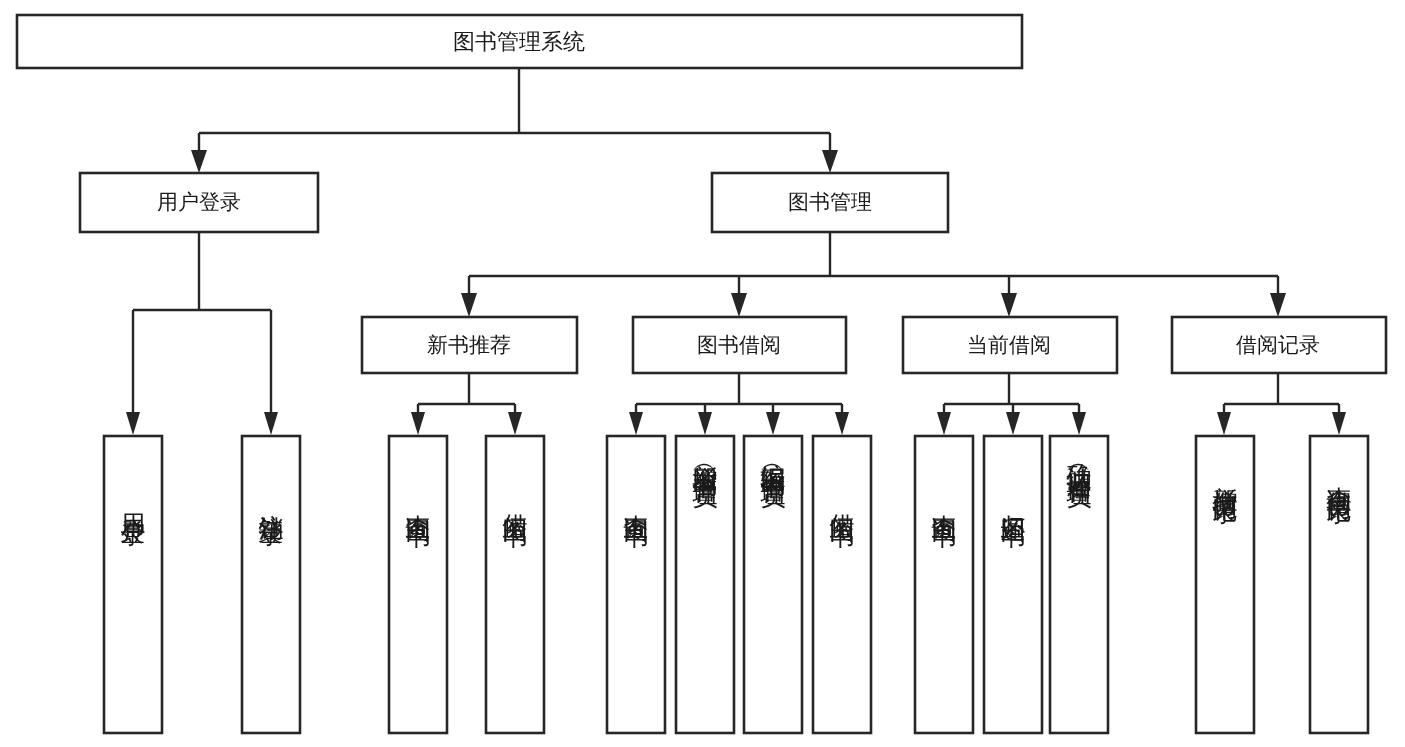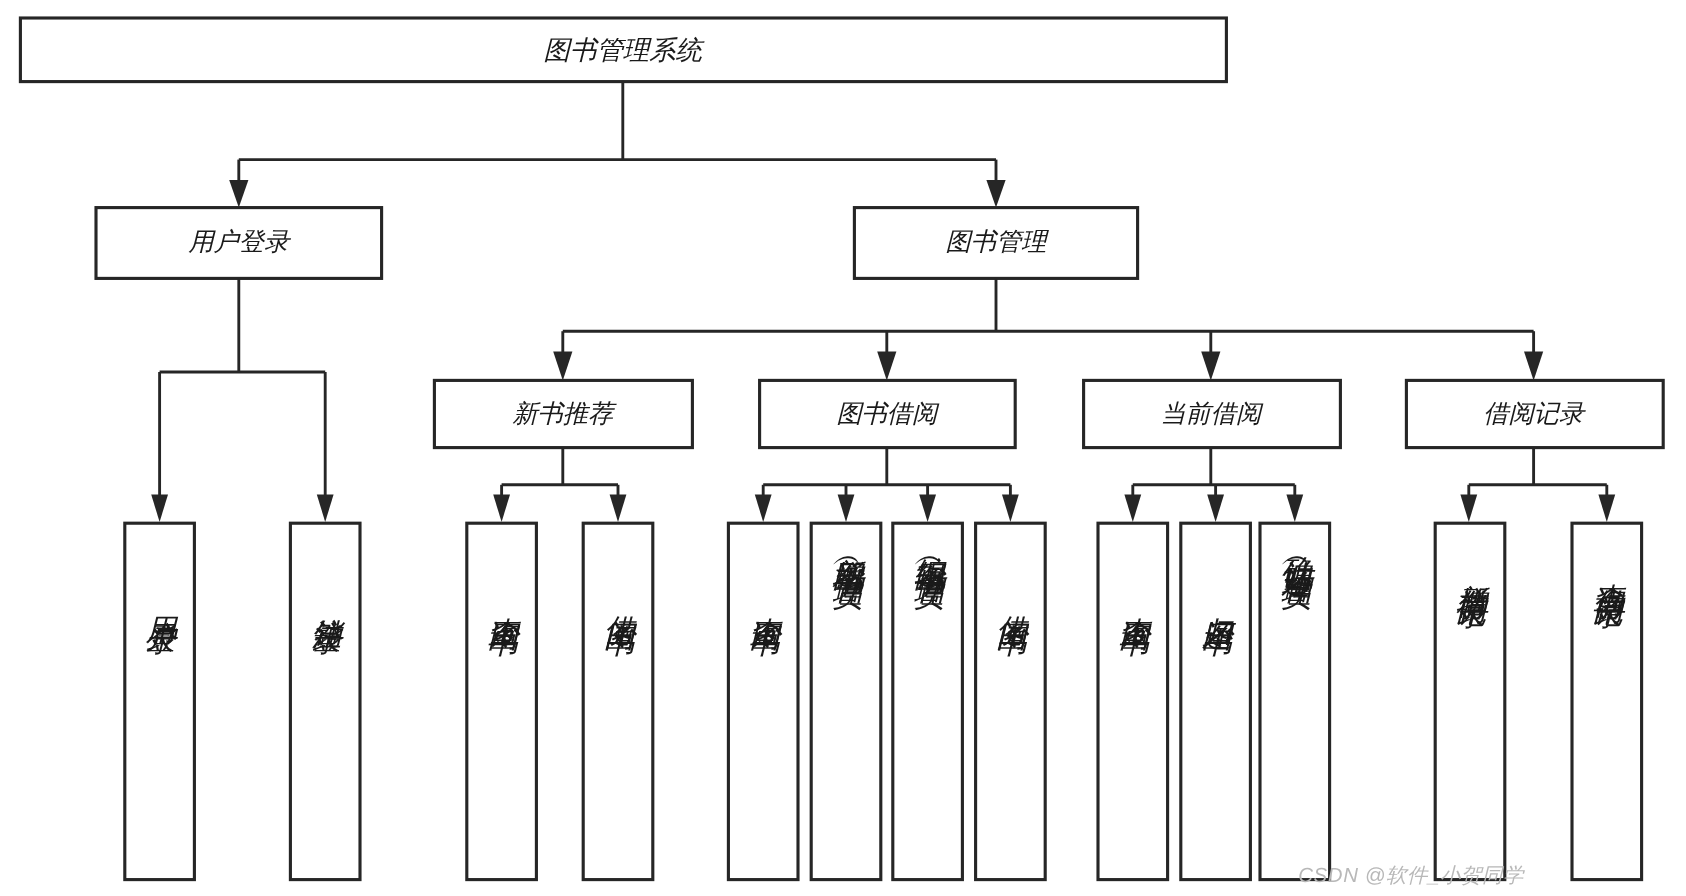--- a/index.html
+++ b/index.html
@@ -11,21 +11,20 @@
     width: 1405px;
     height: 747px;
     font-family: "Liberation Sans", "DejaVu Sans", sans-serif;
     overflow: hidden;
   }
   #diagram-root {
     position: relative;
     width: 1284px;
     height: 747px;
     background: #ffffff;
-    font-style: italic;
   }
   svg.diagram-canvas {
     position: absolute;
     left: 0;
     top: 0;
     width: 1405px;
     height: 747px;
   }
   .node-box {
     fill: #ffffff;
@@ -244,14 +243,13 @@
   </div>
 
   <div class="vtext-wrap" style="left:1196px; top:466px; width:58px; height:267px;">
     <span class="vtext">新增借阅记录</span>
   </div>
 
   <div class="vtext-wrap" style="left:1310px; top:466px; width:58px; height:267px;">
     <span class="vtext">查询借阅记录</span>
   </div>
 
-  <div class="watermark">CSDN @软件_小贺同学</div>
 </div>
 
 </body></html>

